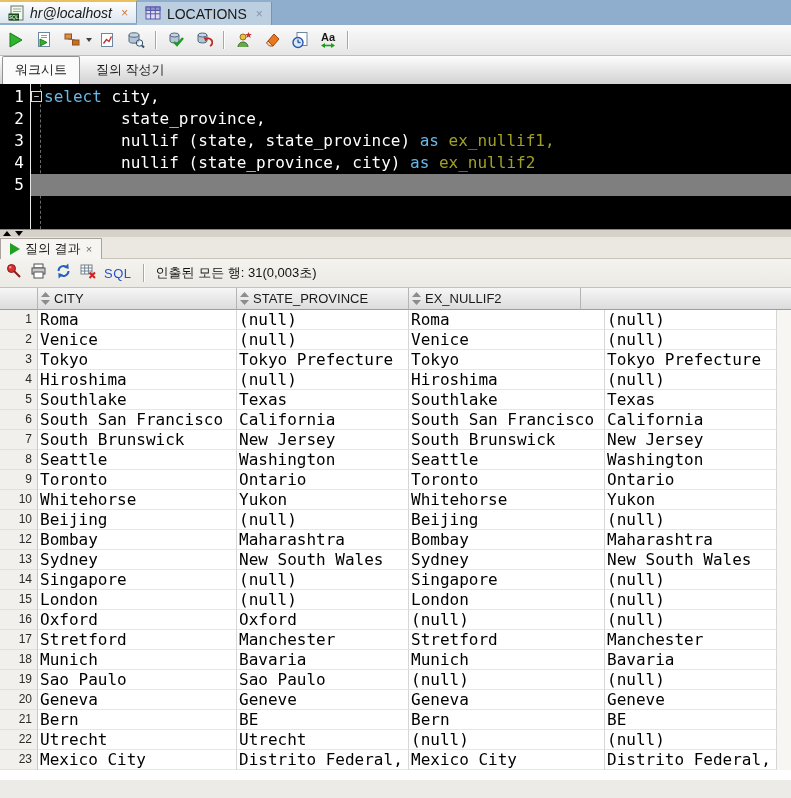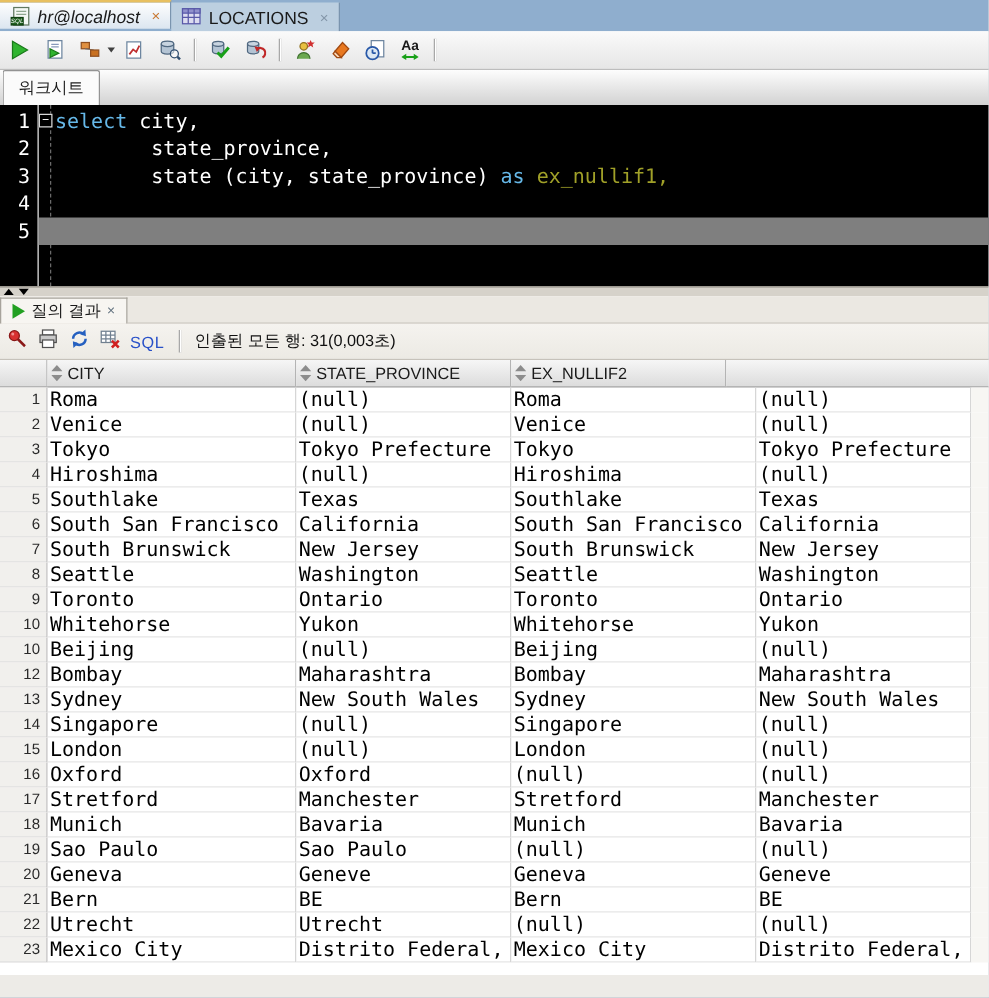--- a/index.html
+++ b/index.html
@@ -188,30 +188,31 @@
           <polygon points="0,3.5 4,1 4,6" fill="#18A018"></polygon>
           <polygon points="14,3.5 10,1 10,6" fill="#18A018"></polygon>
         </svg>
       </span>
     </span>
     <span class="tsep"></span>
   </div>
 
   <div class="wstabs">
     <span class="wstab active">워크시트</span>
+    <span class="wstab plain">질의 작성기</span>
   </div>
 
   <div class="editor">
     <div class="gutline"></div>
     <div class="foldguide"></div>
     <div class="lines">
         <div class="cl"><span class="ln">1</span><span class="fold">−</span><span class="txt"><span class="kw">select</span><span class="pl"> city,</span></span></div>
         <div class="cl"><span class="ln">2</span><span class="txt"><span class="pl">        state_province,</span></span></div>
-        <div class="cl"><span class="ln">3</span><span class="txt"><span class="pl">        state (city, state_province) </span><span class="kw">as</span><span class="pl"> </span><span class="al">ex_nullif1,</span></span></div>
-        <div class="cl"><span class="ln">4</span></div>
+        <div class="cl"><span class="ln">3</span><span class="txt"><span class="pl">        nullif (state, state_province) </span><span class="kw">as</span><span class="pl"> </span><span class="al">ex_nullif1,</span></span></div>
+        <div class="cl"><span class="ln">4</span><span class="txt"><span class="pl">        nullif (state_province, city) </span><span class="kw">as</span><span class="pl"> </span><span class="al">ex_nullif2</span></span></div>
         <div class="cl"><span class="band"></span><span class="ln">5</span></div>
       </div>
   </div>
 
   <div class="splitter">
     <span class="tri-up"></span>
     <span class="tri-down"></span>
   </div>
 
   <div class="rtabs">

